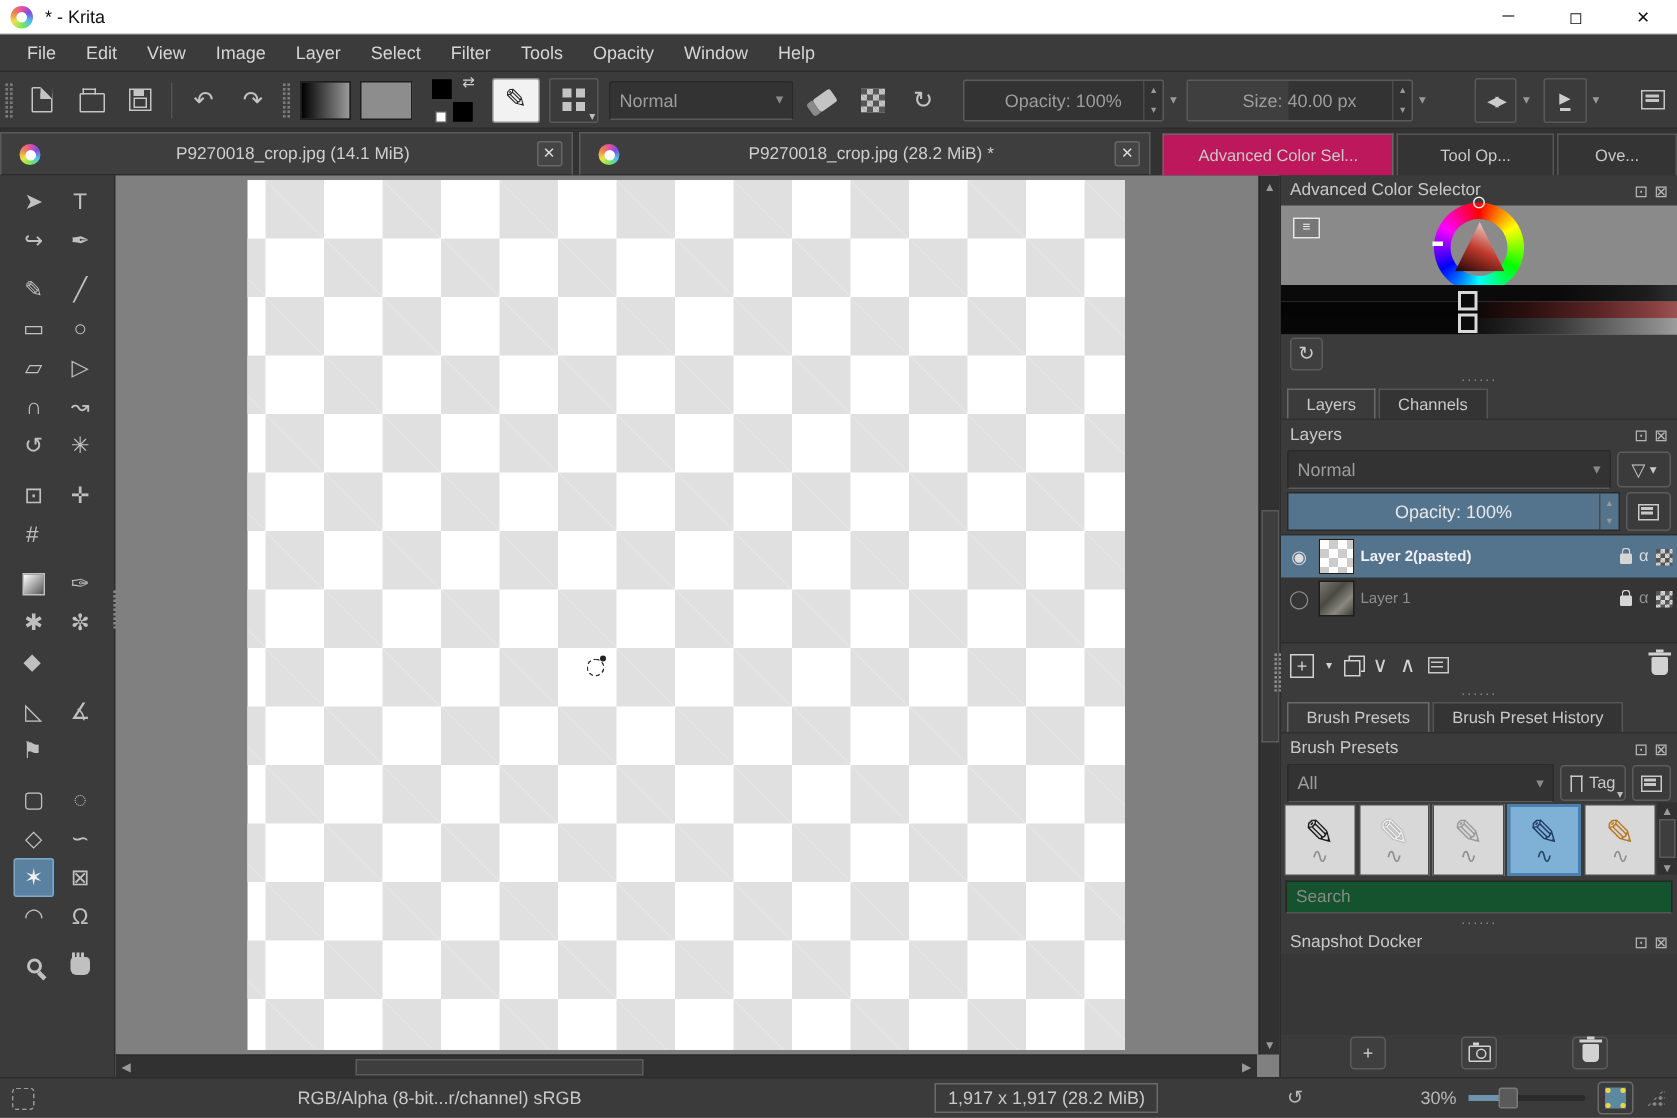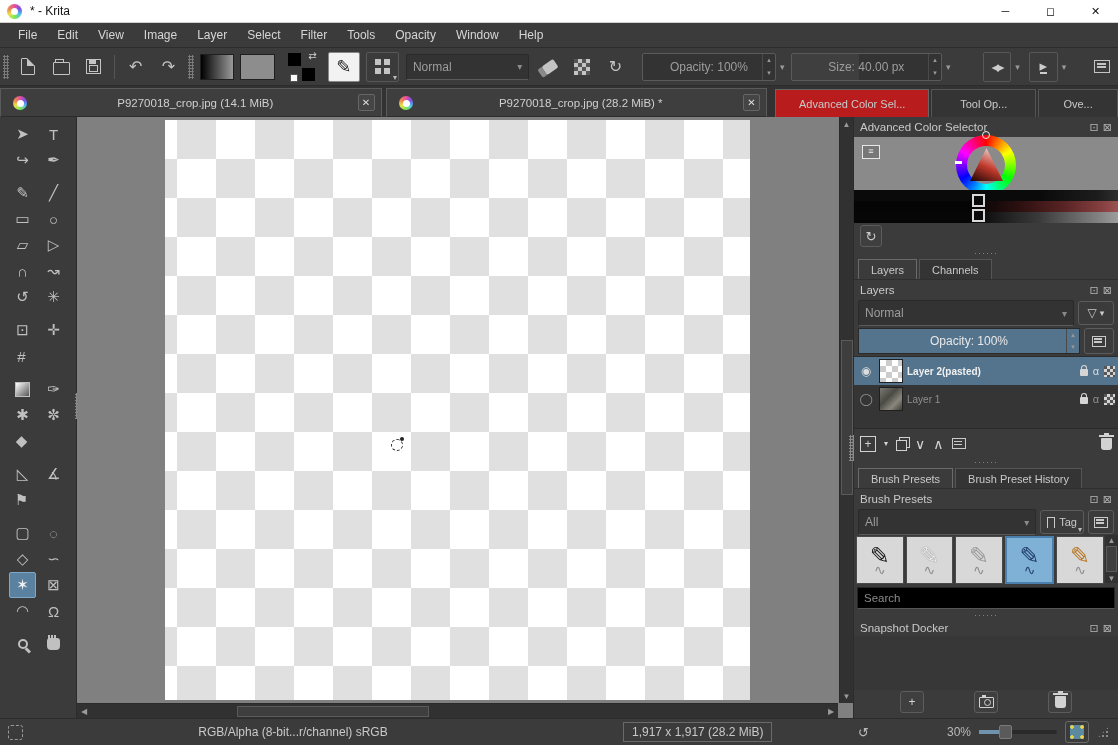--- a/index.html
+++ b/index.html
@@ -81,21 +81,21 @@
   #doc-tabs { width:767px; display:flex; gap:4px; padding-top:2px;}
   .doc-tab { flex:1; background:#3e3e3e; border:1px solid #5a5a5a; border-bottom-color:#2c2c2c;
     display:flex; align-items:center; padding:0 6px; }
   .doc-tab .app-logo{ margin:0 6px 0 6px; width:14px; height:14px;}
   .doc-tab-label { flex:1; text-align:center; color:#cfcfcf; font-size:11.5px; overflow:hidden; white-space:nowrap;}
   .tab-close { width:17px; height:17px; border:1px solid #666; background:#454545; color:#ddd; font-size:10px;
     display:flex; align-items:center; justify-content:center; border-radius:2px;}
   #docker-tabs { margin-left:8px; flex:1; display:flex; gap:2px; padding-top:3px;}
   .dock-tab { background:#343434; border:1px solid #555; border-bottom:none; color:#c9c9c9; font-size:11px;
     display:flex; align-items:center; justify-content:center; padding:0 10px; }
-  .dock-tab.active { background:#b91c1c; border-color:#666; }
+  .dock-tab.active { background:#be185d; border-color:#666; }
   
   #main { position:absolute; left:0; top:117px; width:1118px; height:601px; display:flex;}
   
   #toolbox { width:77px; background:#3b3b3b; border-right:1px solid #2c2c2c; padding-top:4px; position:relative;}
   .tool-row { display:flex; justify-content:center; gap:0px; }
   .tool-btn { width:27px; height:26px; display:flex; align-items:center; justify-content:center;
     color:#c0c0c0; font-size:15px; border-radius:2px; margin:0 2px;}
   .tool-btn.selected { background:#5a81a0; border:1px solid #7fa8c8; color:#f0f0f0;}
   .tool-sep { height:7px; }
   .grad-chip { width:15px; height:15px; border:1px solid #c0c0c0; background:linear-gradient(135deg,#fff,#555);}
@@ -199,21 +199,21 @@
   .icn-bookmark { width:8px; height:11px; border:1.5px solid #c9c9c9; border-bottom:none; position:relative;}
   #brush-display-btn { width:26px; height:24px; border:1px solid #5c5c5c; border-radius:3px; display:flex; align-items:center; justify-content:center;}
   #brush-thumbs { height:50px; display:flex; gap:2px; padding:1px 14px 1px 2px; position:relative;}
   .bthumb { flex:1; background:#d8d8d8; border:1px solid #4a4a4a; display:flex; flex-direction:column; align-items:center; justify-content:center; position:relative; overflow:hidden;}
   .bthumb .pen { font-size:24px; line-height:22px; transform:rotate(0deg);}
   .bthumb .swoosh { font-size:14px; color:#8f8f8f; line-height:10px; margin-top:-2px;}
   .bthumb.selected { background:#7fb0d5; border:2px solid #4a7fae;}
   #brush-scroll { position:absolute; right:0; top:0; width:13px; height:48px; background:#313131; display:flex; flex-direction:column; align-items:center;}
   #brush-scroll .sb-thumb { width:11px; flex:1; background:#3e3e3e; border:1px solid #5a5a5a; margin:1px 0;}
   #search-row { height:26px; padding:2px 3px;}
-  #search-input { width:100%; height:22px; background:#000000; border:1px solid #262626; border-bottom-color:#555;
+  #search-input { width:100%; height:22px; background:#14532d; border:1px solid #262626; border-bottom-color:#555;
     color:#9a9a9a; padding:0 6px; font-size:11.5px; font-family:inherit;}
   #search-input::placeholder { color:#8a8a8a; }
   
   #snapshot-body { flex:1; background:#373737;}
   #snapshot-btns { height:28px; display:flex; align-items:center; justify-content:space-between; padding:0 46px 4px 46px;}
   .snap-btn { width:24px; height:22px; border:1px solid #5c5c5c; border-radius:3px; background:#3f3f3f;
     display:flex; align-items:center; justify-content:center; color:#d2d2d2;}
   .icn-cam { width:15px; height:11px; border:1.5px solid #d2d2d2; border-radius:1px; position:relative;}
   .icn-cam::before{content:"";position:absolute;left:4px;top:1px;width:5px;height:5px;border:1.5px solid #d2d2d2;border-radius:50%;}
   .icn-cam::after{content:"";position:absolute;left:2px;top:-3px;width:4px;height:2px;background:#d2d2d2;}

